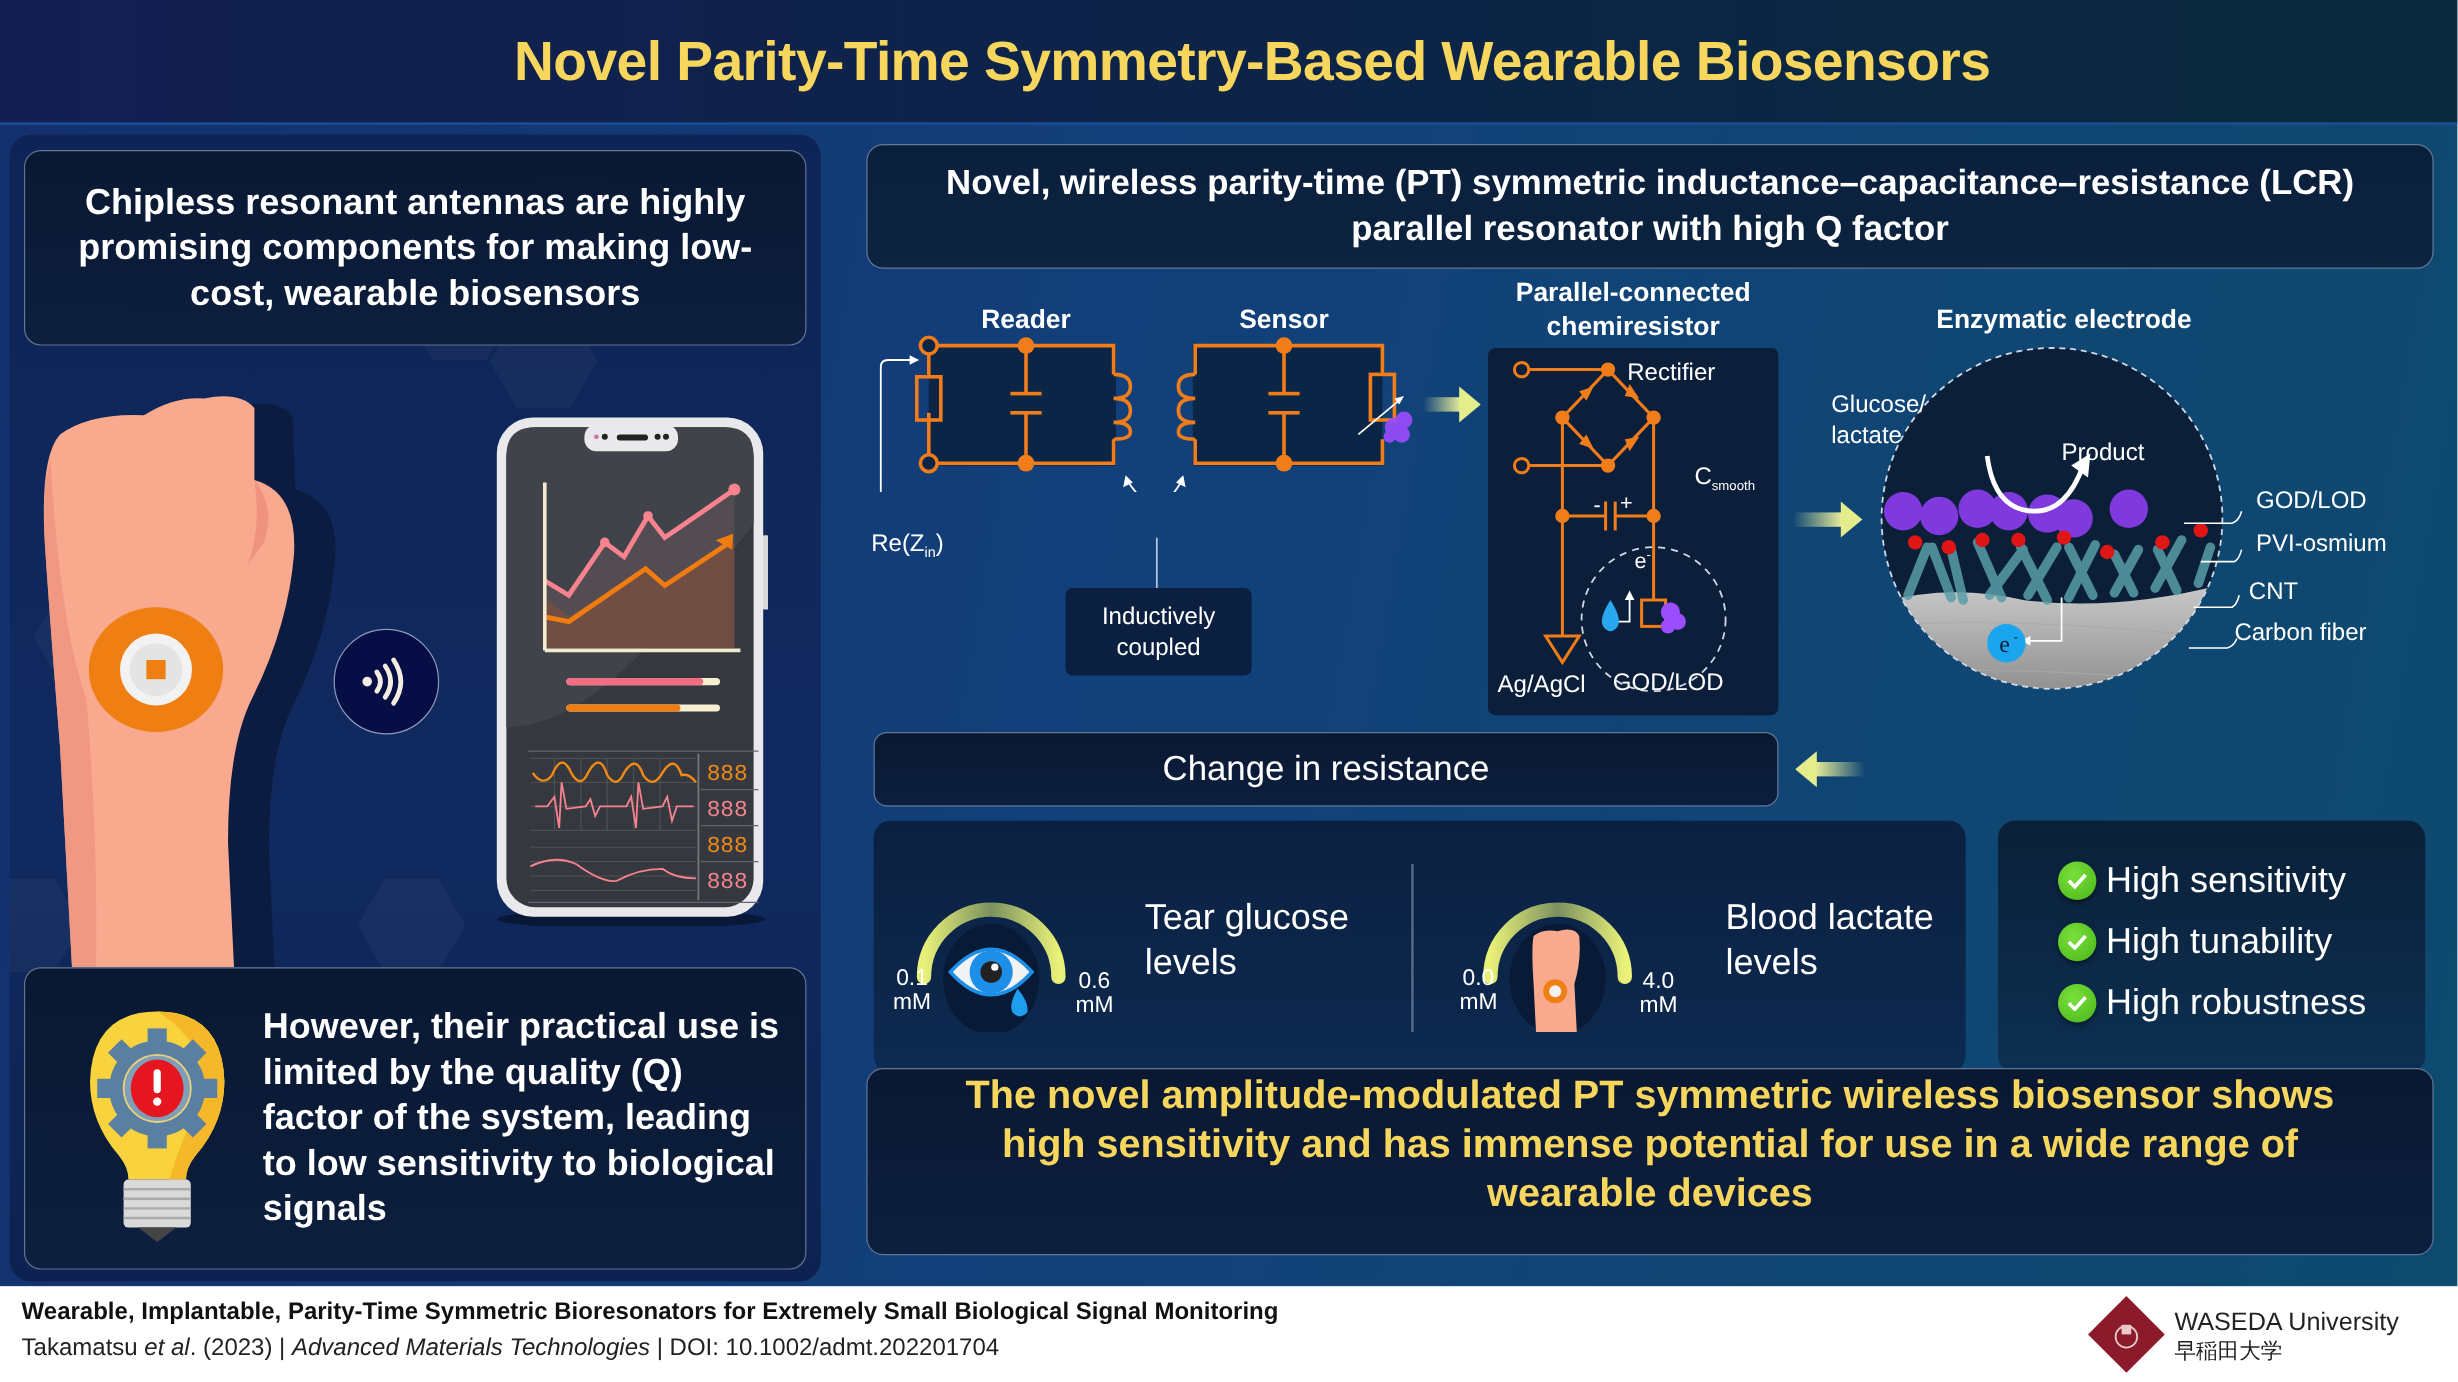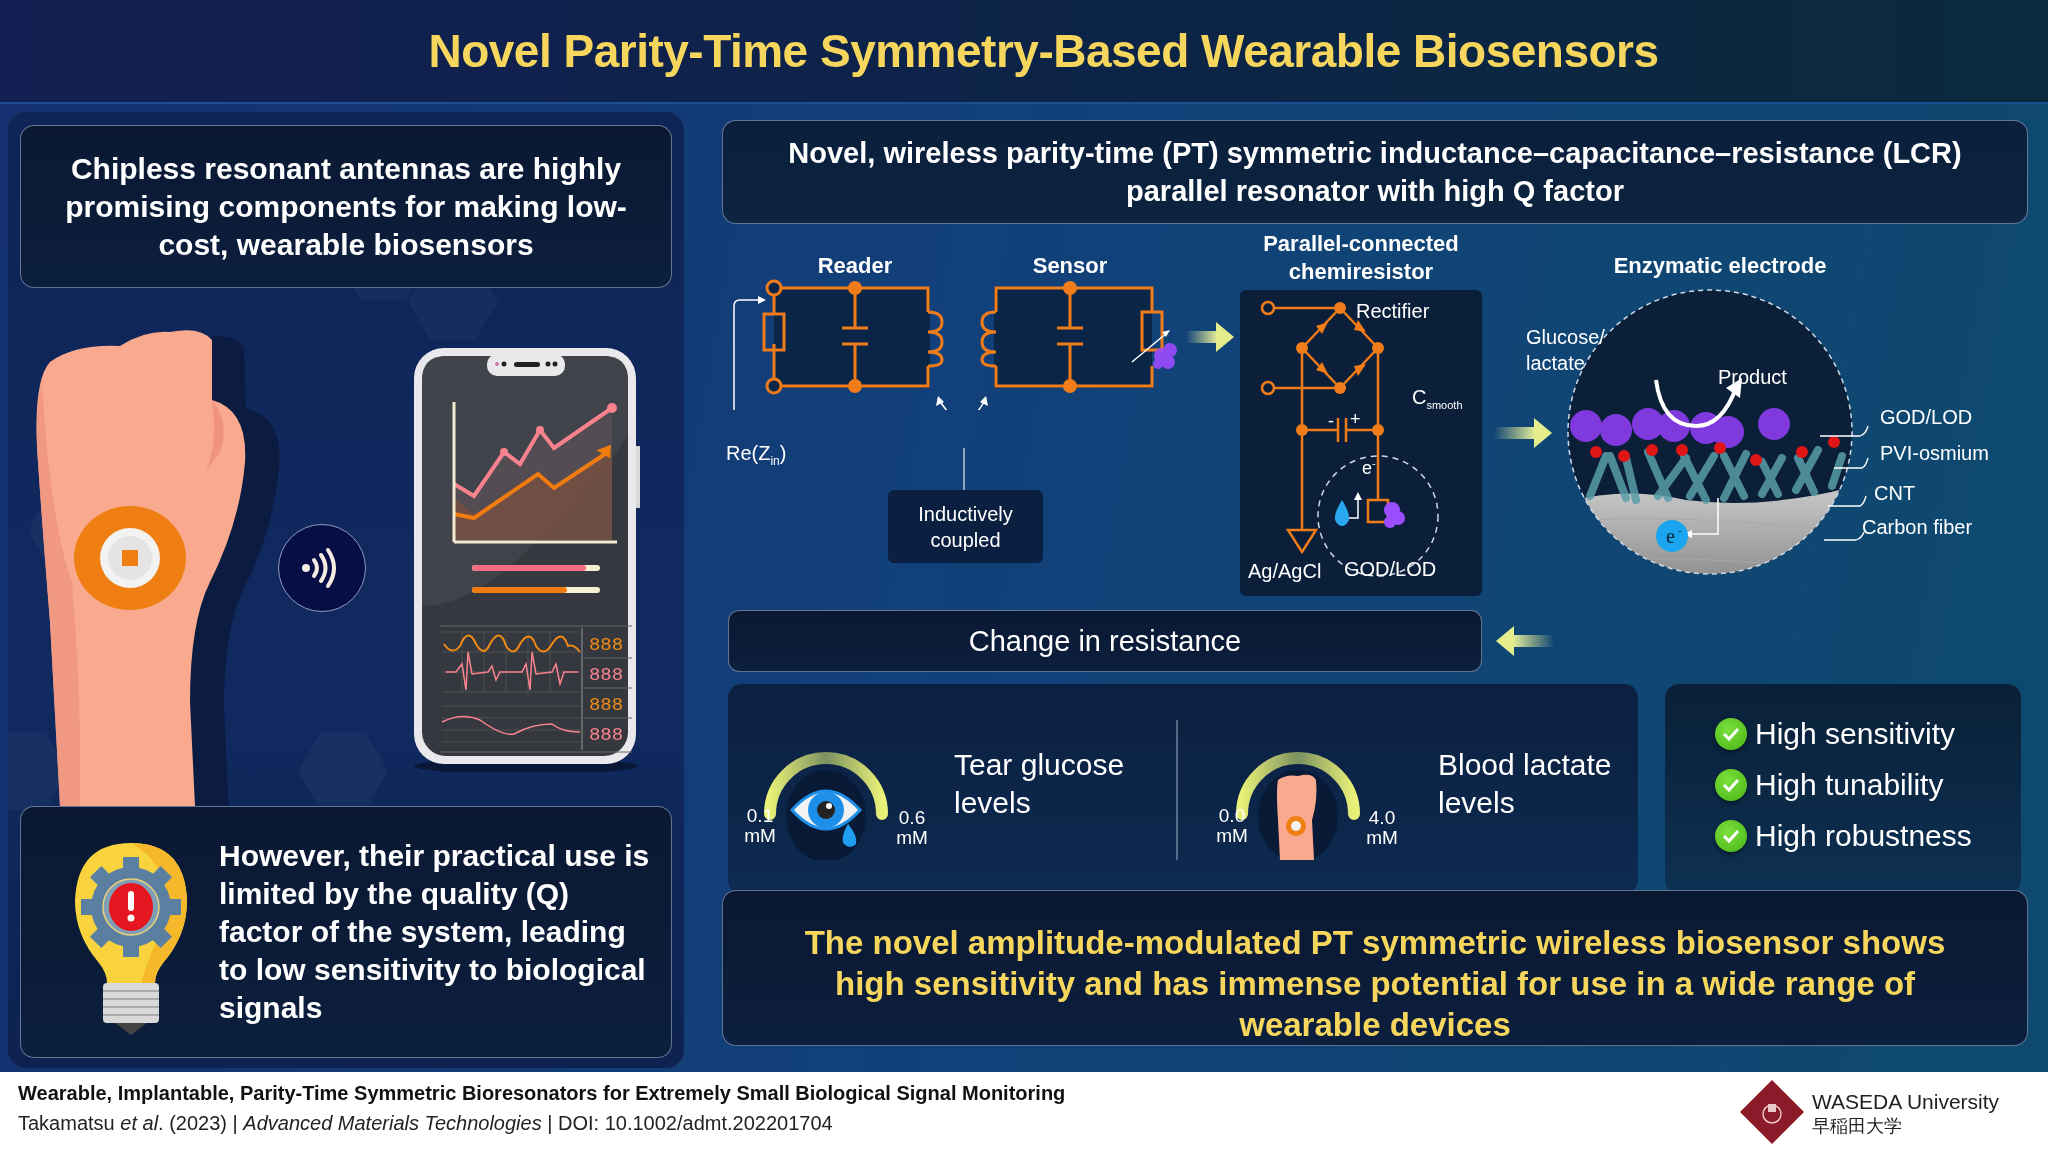--- a/index.html
+++ b/index.html
@@ -98,21 +98,21 @@
   }
   .feat-item { display: flex; align-items: center; height: 51px; }
   .feat-label { font-size: 30px; color: #fff; margin-left: 8px; }
   .check {
     width: 32px; height: 32px; border-radius: 50%;
     background: radial-gradient(circle at 40% 35%, #7be03c, #47b516);
     display: flex; align-items: center; justify-content: center;
     box-shadow: 0 2px 4px rgba(0,0,0,0.5);
   }
   .conclusion-box { left: 722px; top: 890px; width: 1306px; height: 156px;
-    display: flex; align-items: flex-end; justify-content: center; text-align: center; }
+    display: flex; align-items: flex-start; justify-content: center; text-align: center; }
   .conclusion-text { font-weight: bold; font-size: 33px; line-height: 41px; color: #f6d65c; }
 
   .gauge-label { position: absolute; font-size: 19px; color: #fff; text-align: center; line-height: 20px; }
   .lvl-title { position: absolute; font-size: 30px; line-height: 38px; color: #fff; }
 
   .footer { position: absolute; left: 0; top: 1072px; width: 2048px; height: 80px; background: #fff; }
   .ref-title { position: absolute; left: 18px; top: 10px; font-weight: bold; font-size: 20px; color: #111; }
   .ref-cite { position: absolute; left: 18px; top: 40px; font-size: 20px; color: #222; text-align: center; }
   .ref-cite i { font-style: italic; }
   .logo { position: absolute; left: 1740px; top: 1080px; }

